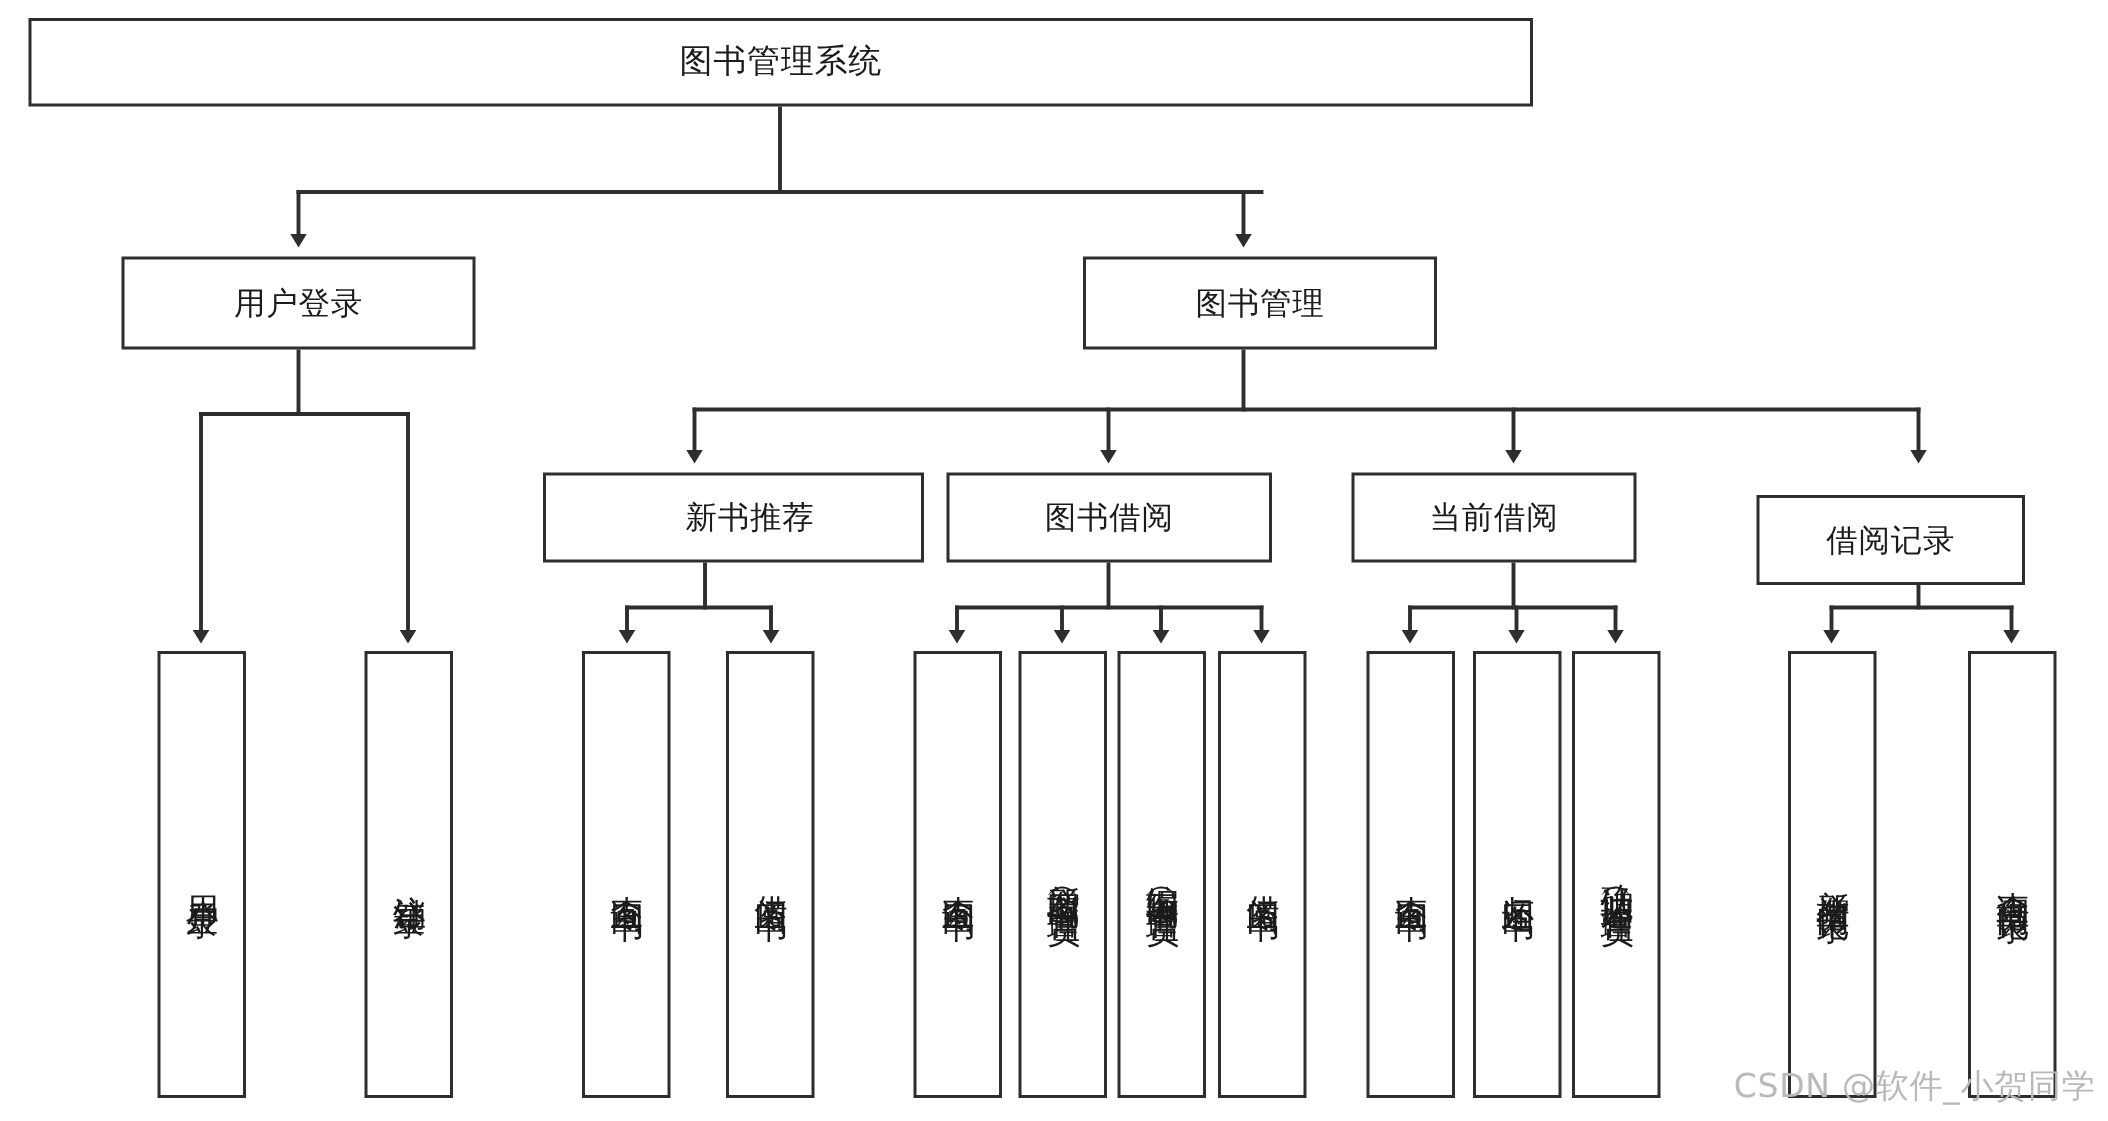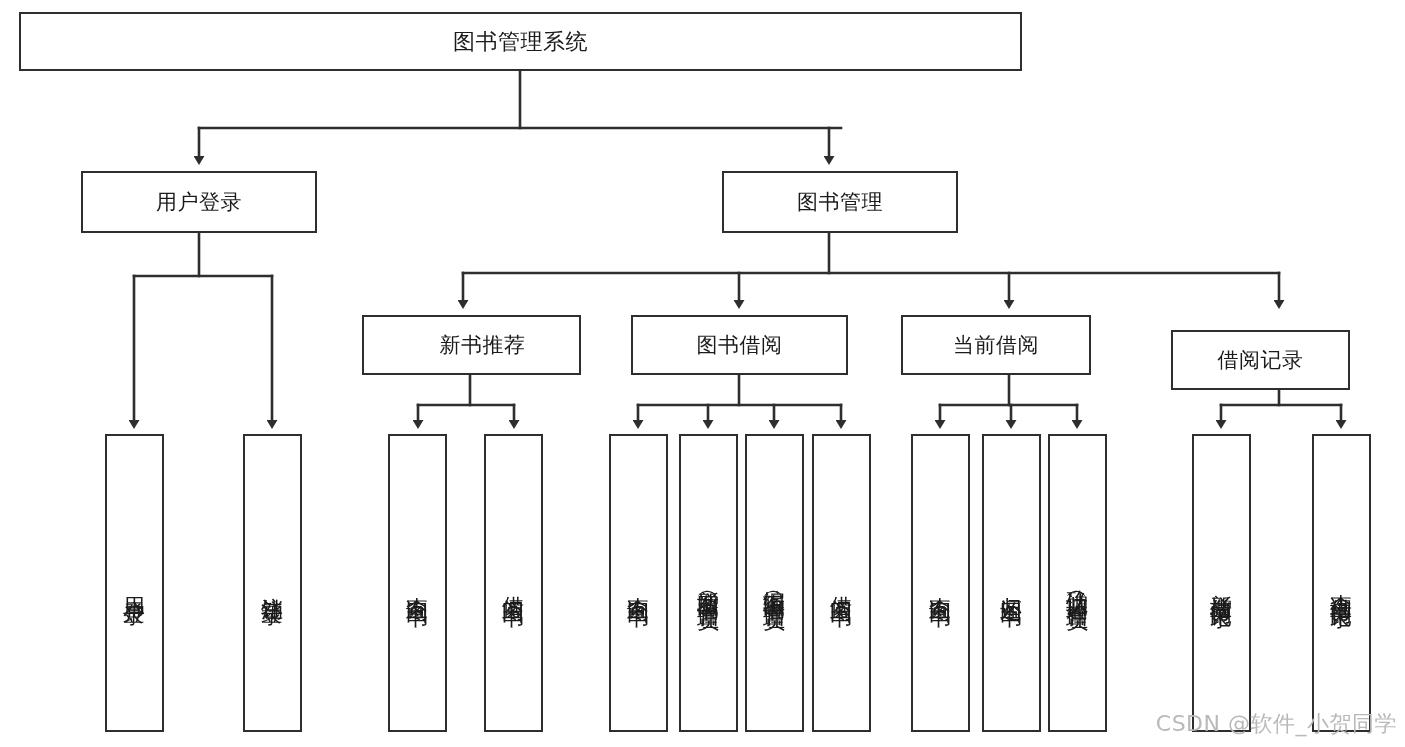--- a/index.html
+++ b/index.html
@@ -136,21 +136,21 @@
     <span class="node-label">图书管理系统</span>
   </div>
 
   <div class="node horiz" style="left:81px; top:171px; width:236px; height:62px;">
     <span class="node-label">用户登录</span>
   </div>
   <div class="node horiz" style="left:711px; top:171px; width:236px; height:62px;margin-left:11px;">
     <span class="node-label">图书管理</span>
   </div>
 
-  <div class="node horiz" style="left:362px; top:315px; width:219px; height:60px;padding-left:22px;">
+  <div class="node horiz" style="left:362px; top:315px; width:254px; height:60px;padding-left:22px;">
     <span class="node-label">新书推荐</span>
   </div>
   <div class="node horiz" style="left:631px; top:315px; width:217px; height:60px;">
     <span class="node-label">图书借阅</span>
   </div>
   <div class="node horiz" style="left:901px; top:315px; width:190px; height:60px;">
     <span class="node-label">当前借阅</span>
   </div>
   <div class="node horiz" style="left:1171px; top:330px; width:179px; height:60px;">
     <span class="node-label">借阅记录</span>

